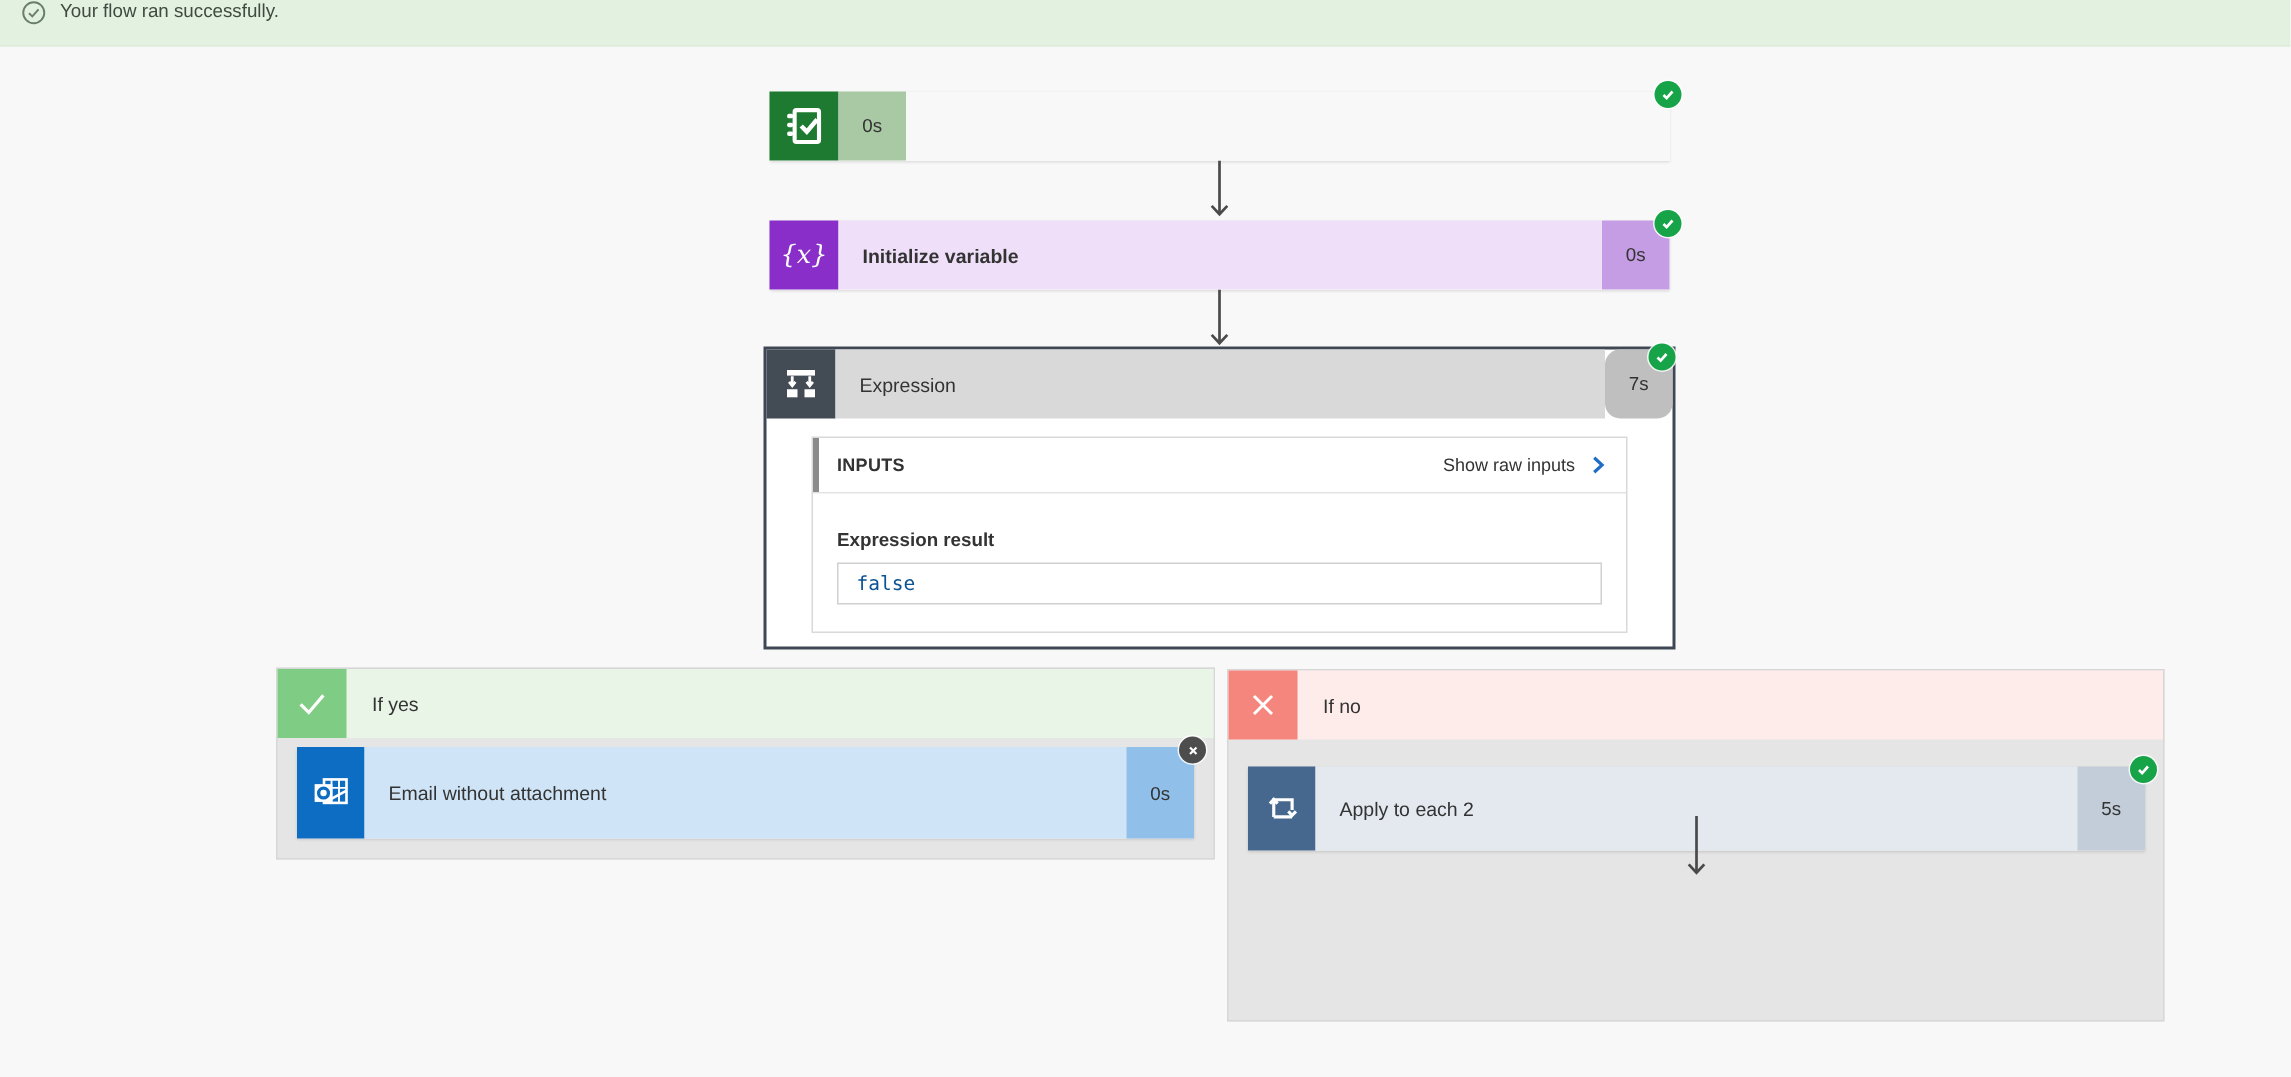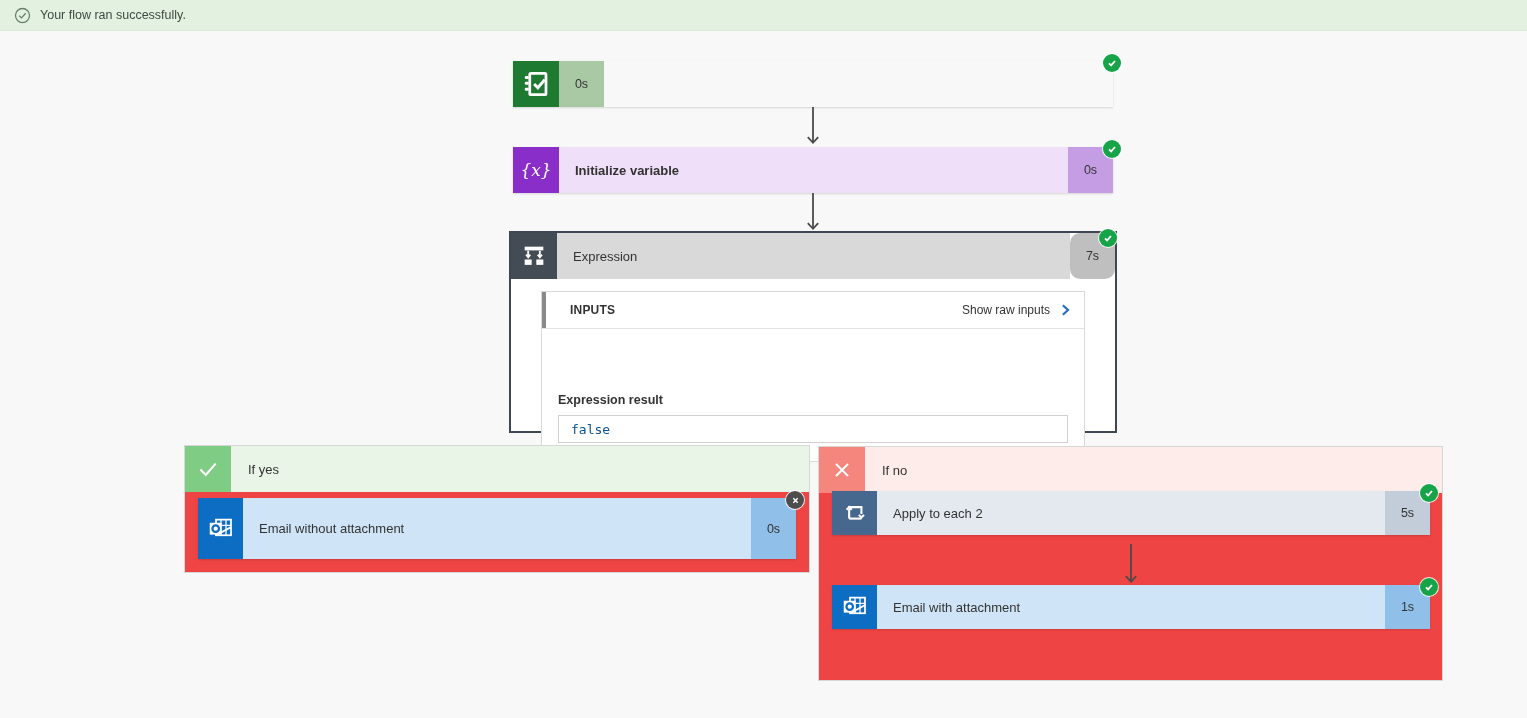--- a/index.html
+++ b/index.html
@@ -1,20 +1,20 @@
 <!DOCTYPE html>
 <html style="--canvas-bg: #f7f8f7; --banner-bg: #e3f1e1; --banner-text: #404a40; --text-dark: #333333; --success-green: #17a449; --skipped-gray: #4d4d4d; --forms-green: #1e7a31; --trigger-body: #dcead7; --trigger-duration: #a9c9a4; --variable-purple: #8a2ec9; --variable-body: #efdff8; --variable-duration: #c59de4; --condition-slate: #434b55; --condition-body: #d9d9d9; --condition-duration: #bfbfbf; --condition-border: #3e4753; --outlook-blue: #0d6dc2; --email-body: #cfe4f6; --email-duration: #90c0ea; --loop-slate: #47688e; --loop-body: #e4e9ef; --loop-duration: #c2cdd9; --yes-green: #7fcd85; --yes-header-bg: #e9f5e7; --no-red: #f4867d; --no-header-bg: #fdecea; --link-blue: #1f6cc9; --value-blue: #0b5394; --connector-gray: #4a4a4a;"><head>
 <meta charset="utf-8">
 <style>
   * { margin:0; padding:0; box-sizing:border-box; }
   html,body { width:1527px; height:718px; overflow:hidden; }
   body { font-family:"Liberation Sans", sans-serif; background:var(--canvas-bg,#f7f8f7); position:relative; }
 
   .banner { position:absolute; left:0; top:0; width:1527px; height:31px;
-    background:var(--banner-bg,#e3f1e1); display:flex; align-items:center; gap:9px;
+    background:var(--banner-bg,#e3f1e1); display:flex; gap:9px;
     padding:0 14px; font-size:12.5px; color:var(--banner-text,#404a40); border-bottom:1px solid #dcecd9; z-index:5;}
 
   .canvas { position:absolute; inset:0; }
 
   .node { position:absolute; display:flex; align-items:stretch;
     box-shadow:0 1px 2px rgba(0,0,0,.14); cursor:pointer; }
   .nicon { width:46px; flex:none; display:flex; align-items:center; justify-content:center; }
   .ntitle { flex:1; display:flex; align-items:center; padding:0 16px; font-size:13px; color:var(--text-dark,#333); }
   .ndur { width:45px; flex:none; display:flex; align-items:center; justify-content:center; font-size:12.5px; color:var(--text-dark,#333); }
 
@@ -29,29 +29,29 @@
 
   .cond-container { position:absolute; background:#fff; border:2px solid var(--condition-border,#3e4753); }
   .cond-header { position:relative; display:flex; height:46px; cursor:pointer; }
   .cond-header .nicon { background:var(--condition-slate); }
   .cond-header .ntitle { background:var(--condition-body); }
   .cond-header .ndur { background:var(--condition-duration); width:45px; display:flex; align-items:center; justify-content:center; font-size:12.5px; color:#333;border-radius:10px; }
 
   .cond-panel { margin:12px 30px 0 30px; border:1px solid #d9d9d9; background:#fff; }
   .panel-header { display:flex; align-items:center; height:37px; border-bottom:1px solid #e3e3e3; }
   .accent { width:4px; align-self:stretch; background:#8a8a8a; flex:none; }
-  .inputs-label { font-size:12px; font-weight:bold; color:#333; margin-left:24px; letter-spacing:.2px; }
+  .inputs-label { font-size:12px; font-weight:bold; color:#333; margin-left:12px; letter-spacing:.2px; }
   .raw-link { margin-left:auto; display:flex; align-items:center; gap:8px; padding-right:12px; cursor:pointer;justify-content:center; }
   .raw-link span { font-size:12px; color:#333; }
   .panel-body { padding:24px 16px 18px 16px; }
-  .expr-label { font-size:12.5px; font-weight:bold; color:#333; margin-bottom:8px;margin-top:40px; }
+  .expr-label { font-size:12.5px; font-weight:bold; color:#333; margin-bottom:8px; }
   .expr-value { border:1px solid #d0d0d0; height:28px; display:flex; align-items:center; padding:0 12px;
     font-family:"DejaVu Sans Mono", monospace; font-size:13px; color:var(--value-blue,#0b5394); }
 
-  .branch { position:absolute; background:#ef4444; border:1px solid #d7d7d7; }
+  .branch { position:absolute; background:#e5e5e5; border:1px solid #d7d7d7; }
   .branch-header { display:flex; height:46px; cursor:pointer; }
   .bicon { width:46px; flex:none; display:flex; align-items:center; justify-content:center; }
   .yes .bicon { background:var(--yes-green); }
   .yes .branch-header { background:var(--yes-header-bg); }
   .no .bicon { background:var(--no-red); }
   .no .branch-header { background:var(--no-header-bg); }
   .blabel { display:flex; align-items:center; padding:0 17px; font-size:13px; color:#333; }
 
   .email .nicon { background:var(--outlook-blue); }
   .email .ntitle { background:var(--email-body); }
@@ -196,21 +196,21 @@
   <div class="branch no" style="left:818px;top:446px;width:625px;height:235px">
     <div class="branch-header">
       <div class="bicon">
         <svg width="24" height="24" viewBox="0 0 24 24">
             <path d="M6 6 L18 18 M18 6 L6 18" stroke="#fff" stroke-width="2" fill="none"></path>
           </svg>
       </div>
       <div class="blabel">If no</div>
     </div>
 
-    <div class="node loop" style="left:13px;top:44px;width:598px;height:44px">
+    <div class="node loop" style="left:13px;top:64px;width:598px;height:56px">
       <div class="nicon" style="width:45px">
         <svg width="28" height="28" viewBox="0 0 24 24" fill="none" stroke="#fff" stroke-width="1.8">
           <path d="M7 16.8 V7 H17.5 V12.8"></path>
           <path d="M4.8 9.2 L7 6.8 L9.2 9.2"></path>
           <path d="M7 16.8 H17.5"></path>
           <path d="M15.3 13.6 L17.5 15.9 L19.7 13.6"></path>
         </svg>
       </div>
       <div class="ntitle">Apply to each 2</div>
       <div class="ndur">5s</div>
@@ -219,33 +219,15 @@
             <path d="M2 5.3 L4.1 7.4 L8 3" fill="none" stroke="#fff" stroke-width="1.8"></path>
           </svg>
       </div>
     </div>
 
     <svg class="connector" style="left:304px;top:97px" width="16" height="40" viewBox="0 0 16 40">
       <path d="M8 0 V37" stroke="#4a4a4a" stroke-width="1.8" fill="none"></path>
       <path d="M2.8 32.2 L8 37.8 L13.2 32.2" stroke="#4a4a4a" stroke-width="1.8" fill="none"></path>
     </svg>
 
-    <div class="node email" style="left:13px;top:138px;width:598px;height:44px">
-      <div class="nicon" style="width:45px">
-        <svg width="30" height="30" viewBox="0 0 24 24">
-          <rect x="8" y="4.5" width="12" height="12.5" fill="none" stroke="#fff" stroke-width="1.4"></rect>
-          <path d="M12 4.5 V17 M16 4.5 V17 M8 9 H20" stroke="#fff" stroke-width="1"></path>
-          <path d="M8 17 L20 10.5" stroke="#fff" stroke-width="1.4"></path>
-          <rect x="3" y="7" width="9.5" height="9.5" fill="#fff"></rect>
-          <circle class="outlook-o" cx="7.75" cy="11.75" r="2.6" fill="none" stroke-width="1.8"></circle>
-        </svg>
-      </div>
-      <div class="ntitle">Email with attachment</div>
-      <div class="ndur">1s</div>
-      <div class="badge success" style="top:-7px;right:-8px">
-        <svg width="10" height="10" viewBox="0 0 10 10">
-            <path d="M2 5.3 L4.1 7.4 L8 3" fill="none" stroke="#fff" stroke-width="1.8"></path>
-          </svg>
-      </div>
-    </div>
   </div>
 
 </div>
 
 </body></html>

